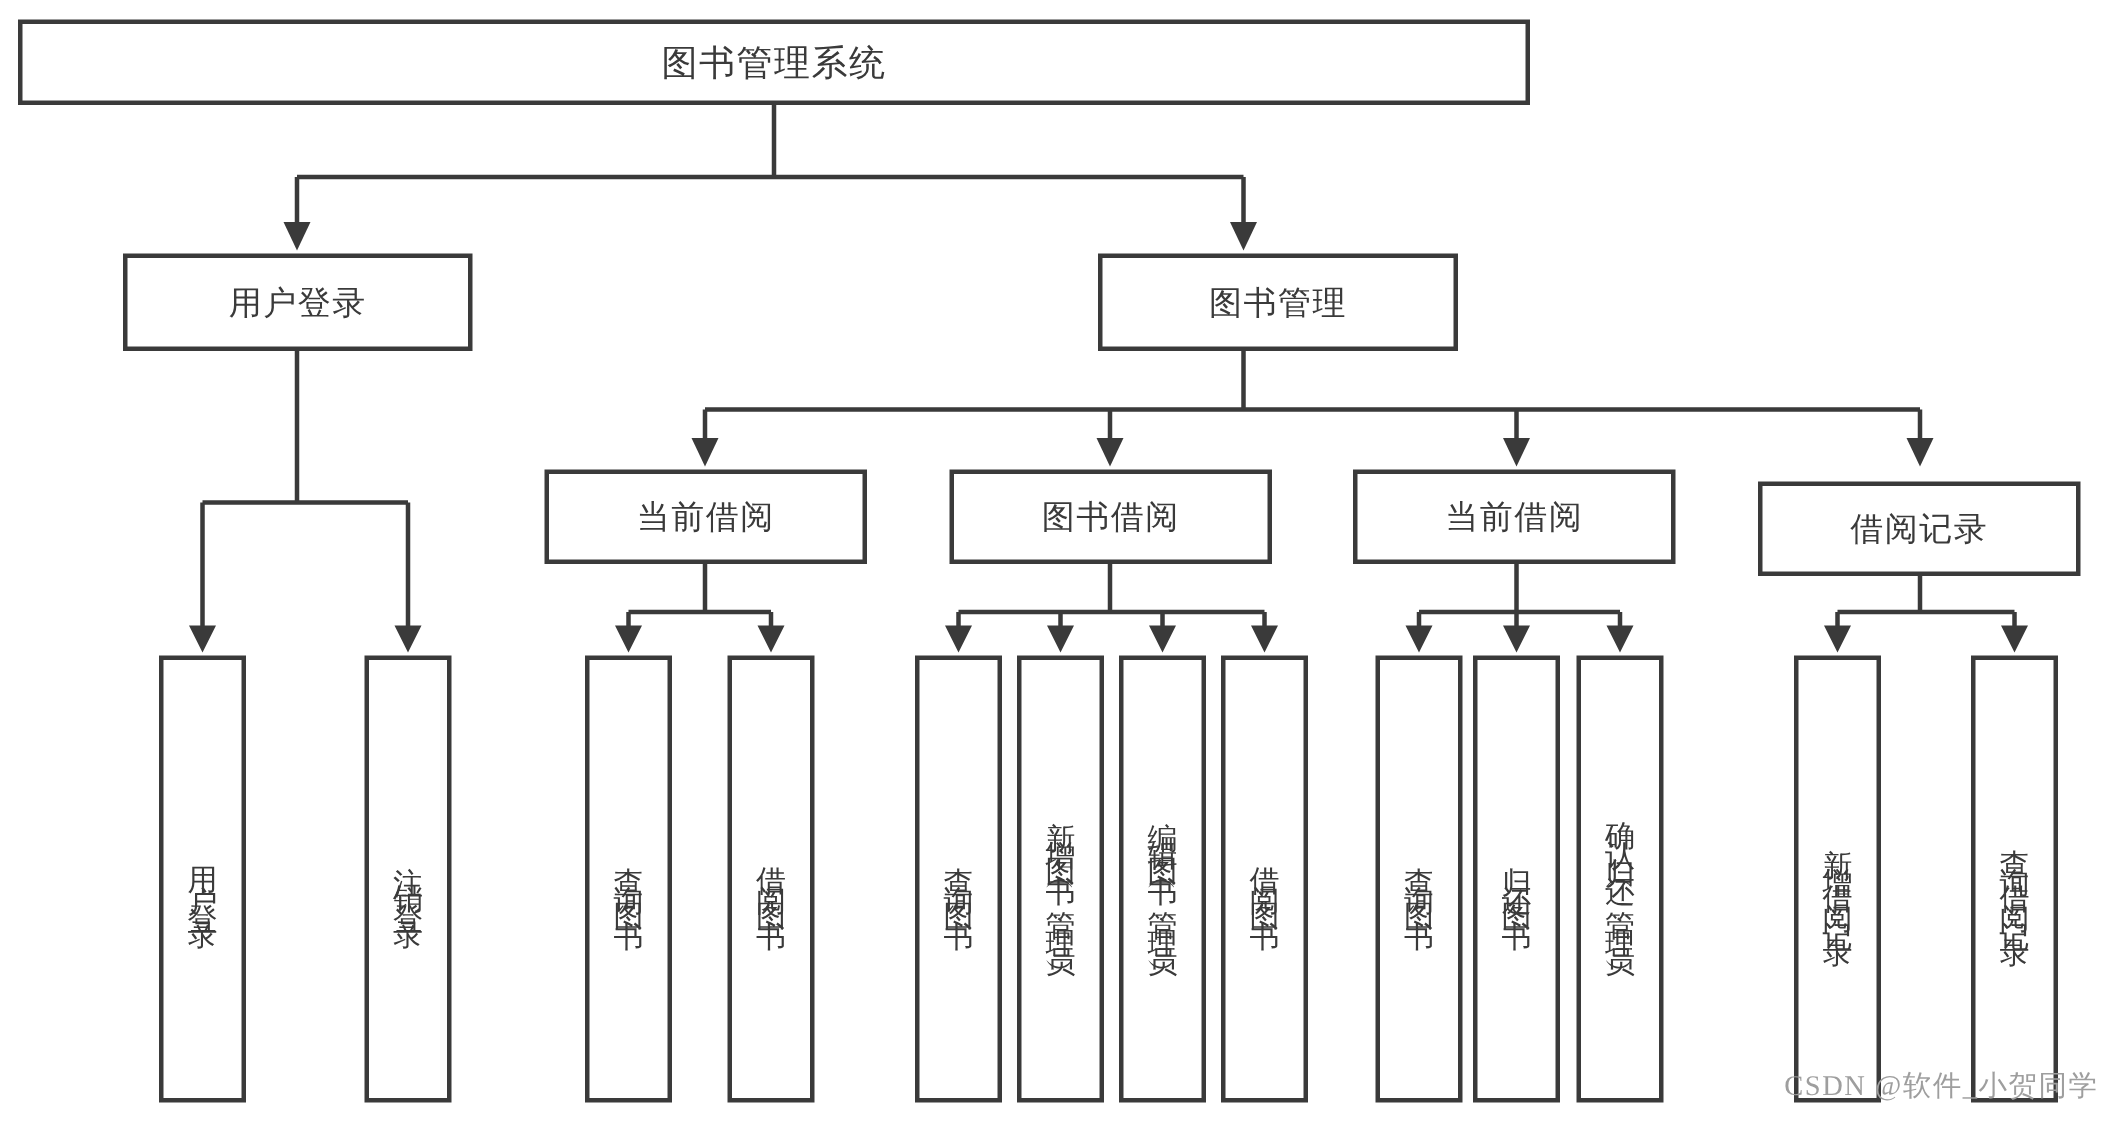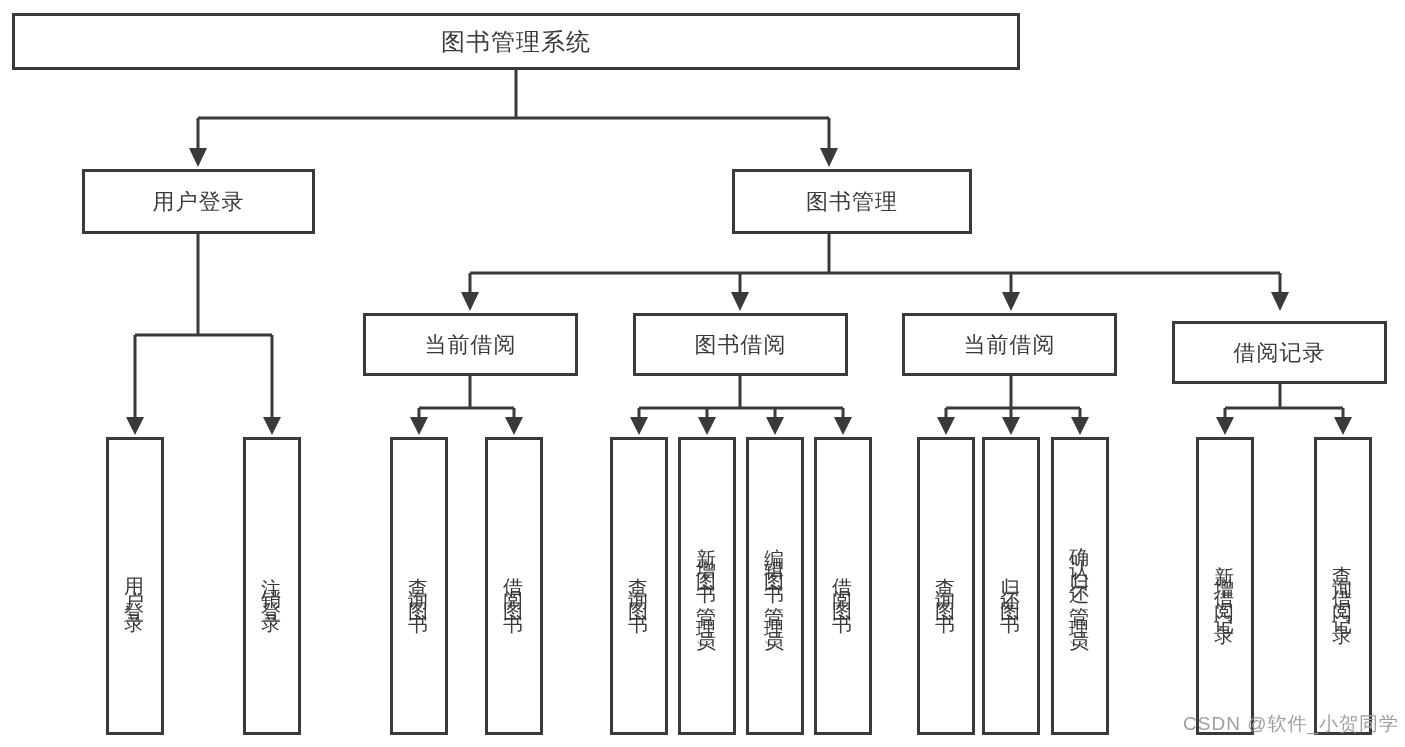--- a/index.html
+++ b/index.html
@@ -35,20 +35,21 @@
     white-space:nowrap;
   }
   #watermark{
     position:absolute;
     right:6px;top:711px;
     font-size:19px;
     color:var(--watermark,#9e9e9e);
     letter-spacing:1px;
     z-index:5;
     white-space:nowrap;
+    font-family:Liberation Serif, serif;
   }
 </style>
 </head>
 <body>
 
 <div id="canvas">
 
   <svg id="wires" viewBox="0 0 1405 747" xmlns="http://www.w3.org/2000/svg">
     <g stroke="#3a3a3a" stroke-width="3" fill="none">
 

